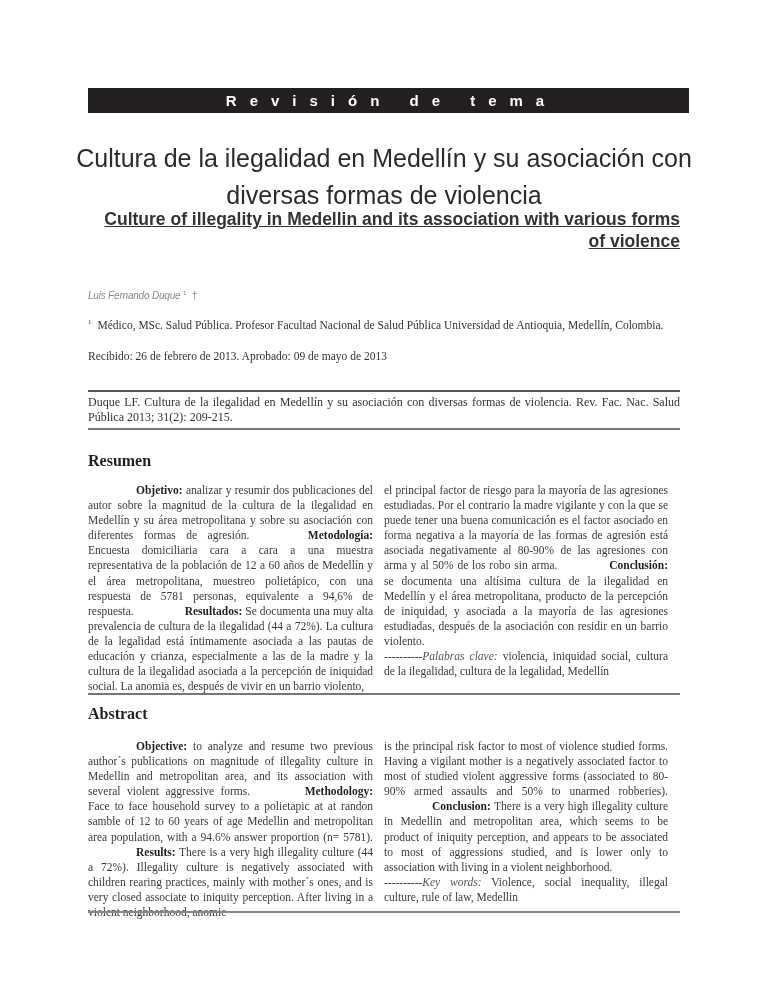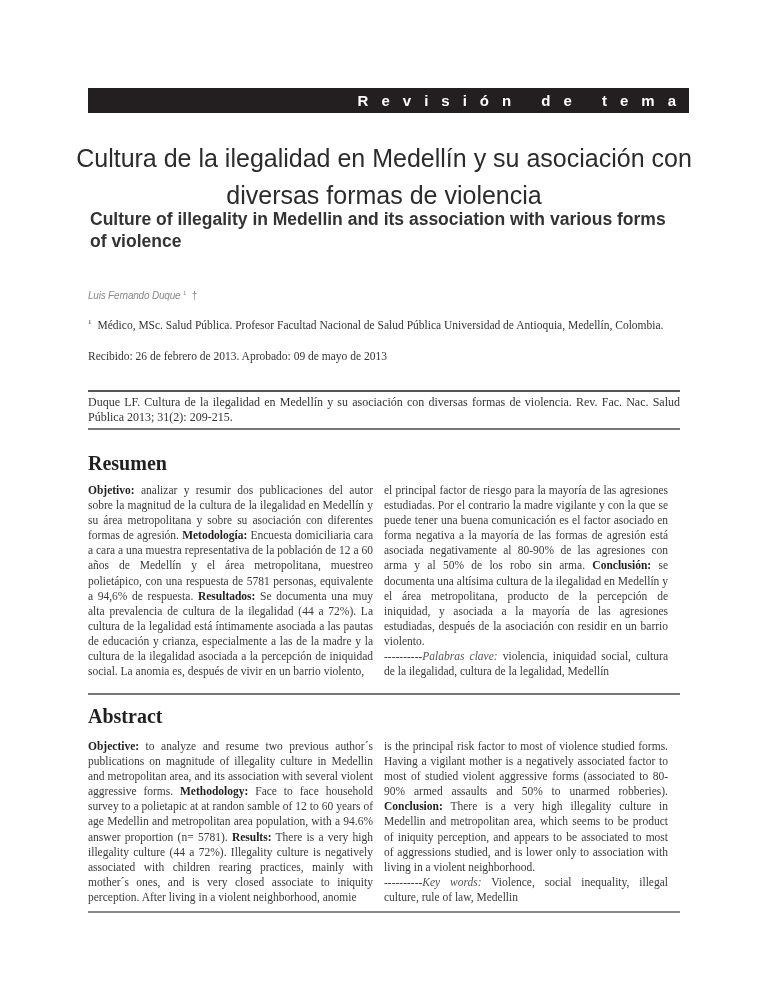--- a/index.html
+++ b/index.html
@@ -4,32 +4,32 @@
   <style>
     * { box-sizing: border-box; margin: 0; padding: 0; }
     html, body { width: 768px; height: 994px; background: #ffffff; overflow: hidden; }
     body { position: relative; font-family: "Liberation Serif", serif; color: #2a2a2a; }
 
     .banner {
       position: absolute; left: 88px; top: 88px; width: 601px; height: 25px;
       background: #231f20; color: #ffffff;
       font-family: "Liberation Sans", sans-serif; font-weight: bold;
       font-size: 15px; letter-spacing: 13px; line-height: 25px;
-      text-align: right; padding-left: 6px;
+      text-align: center; padding-left: 6px;
     }
 
     .title-es {
       position: absolute; left: 60px; top: 140px; width: 648px;
       text-align: center; font-family: "Liberation Sans", sans-serif;
       font-size: 25px; line-height: 37px; color: #2b2b2b; font-weight: normal;
     }
     .title-en {
       position: absolute; left: 90px; top: 208px; width: 590px;
-      text-align: left; font-family: "Liberation Sans", sans-serif;
-      font-size: 17.5px; line-height: 22px; color: #333;
+      text-align: right; font-family: "Liberation Sans", sans-serif;
+      font-size: 17.5px; line-height: 22px; color: #333; text-decoration: underline;
     }
 
     .author {
       position: absolute; left: 88px; top: 290px;
       font-family: "Liberation Sans", sans-serif; font-style: italic;
       font-size: 10px; color: #888; letter-spacing: -0.2px;
     }
     .author sup { font-size: 6px; font-style: normal; }
     .author .dagger { font-style: normal; margin-left: 3px; }
 
@@ -43,28 +43,28 @@
     }
 
     .rule { position: absolute; left: 88px; width: 592px; background: #555; }
 
     .citation {
       position: absolute; left: 88px; top: 395px; width: 592px;
       font-size: 12px; line-height: 15px; text-align: justify; color: #333;
     }
 
     .section-head {
-      position: absolute; left: 88px; font-weight: bold; font-size: 20px; color: #231f20;
+      position: absolute; left: 88px; font-weight: bold; font-size: 16px; color: #231f20;
     }
 
     .col {
       position: absolute; font-size: 11.5px; line-height: 15.1px;
       text-align: justify; color: #3a3a3a;
     }
-    .col b { color: #231f20; }
+    .col b { color: #231f20; margin-left: 48px; }
     .col i { color: #555; }
     .col-left { left: 88px; width: 285px; }
     .col-right { left: 384px; width: 284px; }
   </style>
 </head>
 <body>
 
 <div class="banner">Revisión de tema</div>
 
 <h1 class="title-es">Cultura de la ilegalidad en Medellín y su asociación con diversas formas de violencia</h1>

